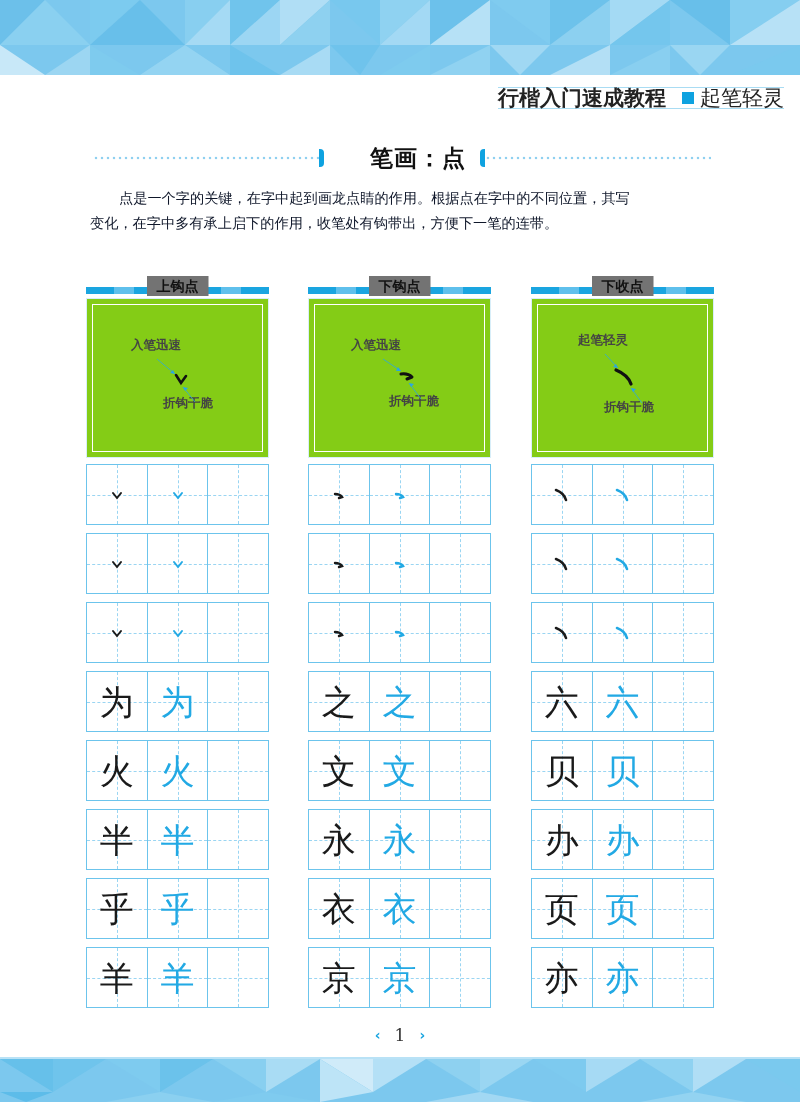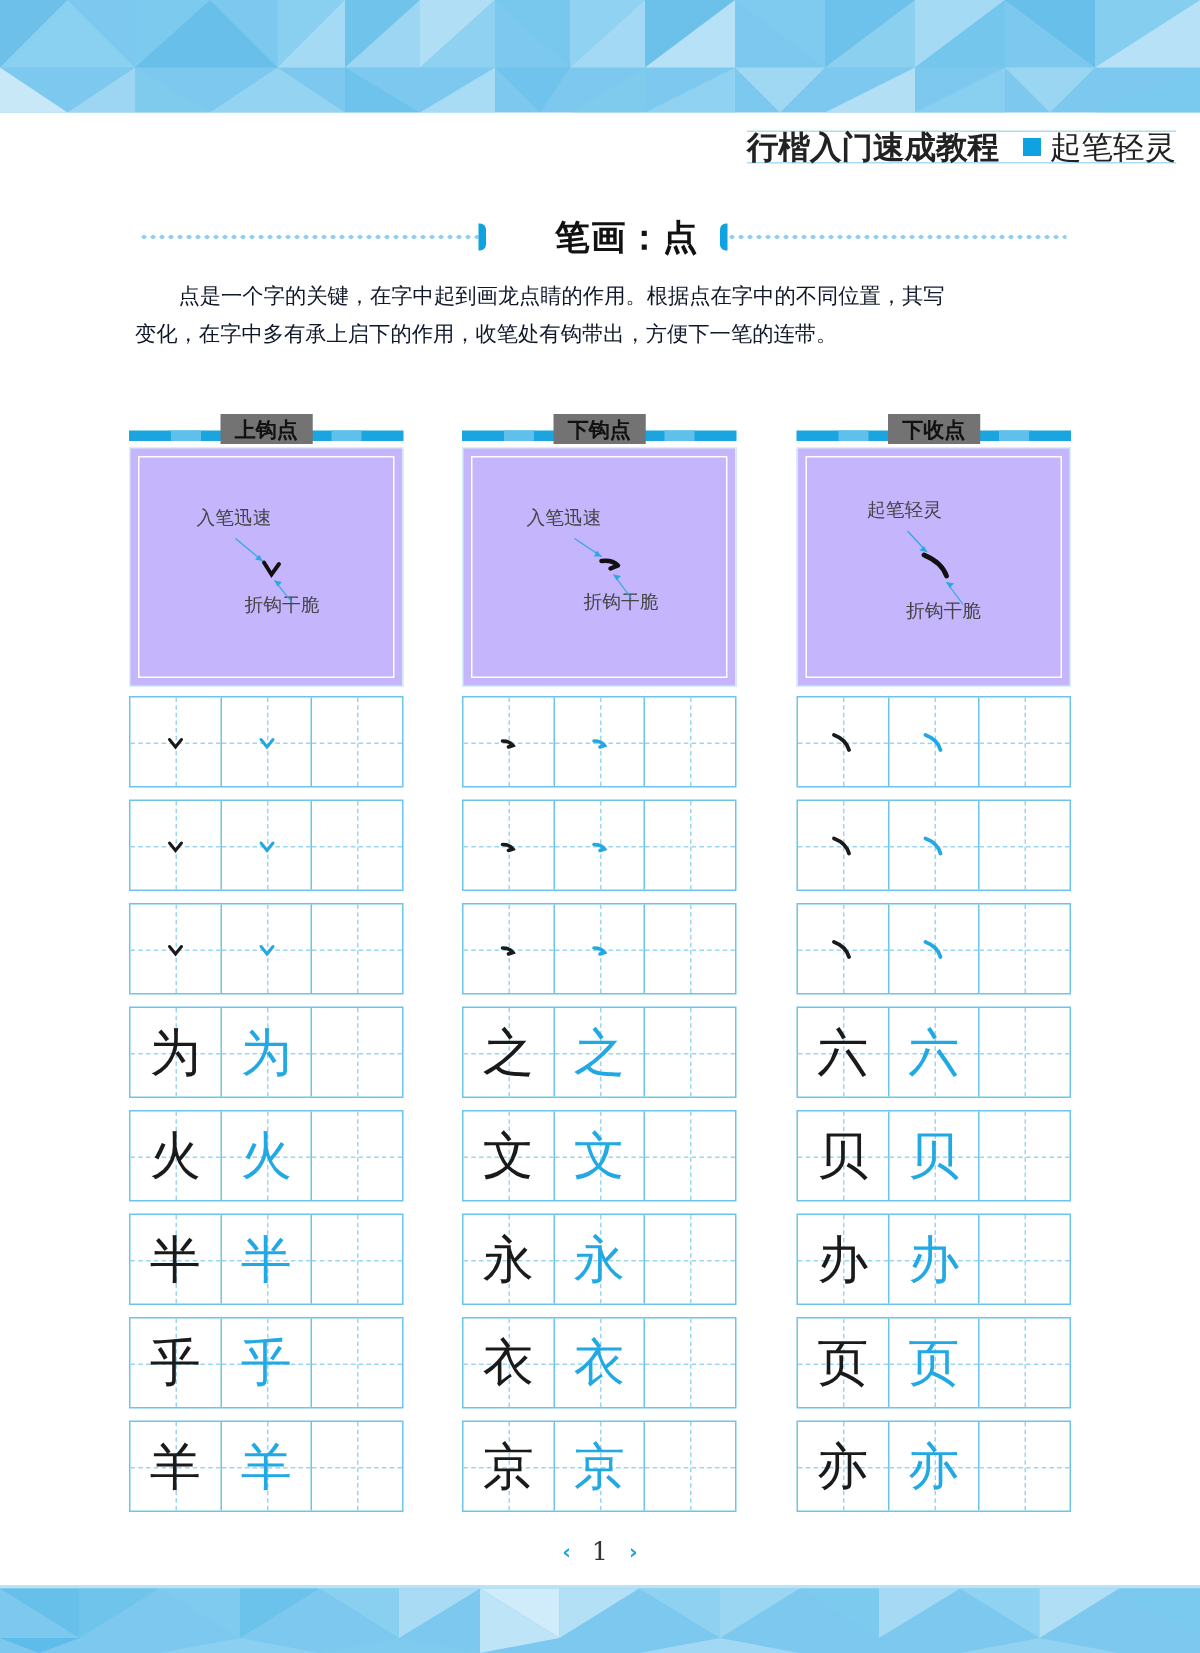--- a/index.html
+++ b/index.html
@@ -72,22 +72,23 @@
     }
     .col-header .label-wrap {
       position: relative; background: #737373; padding: 0 10px; z-index: 2;
       clip-path: polygon(0 0, 100% 0, 100% 100%, 0 100%);
     }
     .col-header .label {
       font-family: "DejaVu Sans", sans-serif; font-size: 14px; font-weight: bold; color: #111;
     }
 
     .demo-box {
-      margin-top: 2px; height: 160px; background: #c4b5fd; border: 1px solid #d8eef9;
+      margin-top: 2px; height: 160px; background: #84cc16; border: 1px solid #d8eef9;
       position: relative;
+      font-weight: bold;
     }
     .demo-box .inner {
       position: absolute; left: 5px; top: 5px; right: 5px; bottom: 5px; border: 1px solid #fff;
     }
     .ann {
       position: absolute; font-size: 12.5px; color: #444; font-family: "DejaVu Serif", serif; white-space: nowrap;
     }
     .demo-svg { position: absolute; left: 0; top: 0; }
 
     .grid-row {

